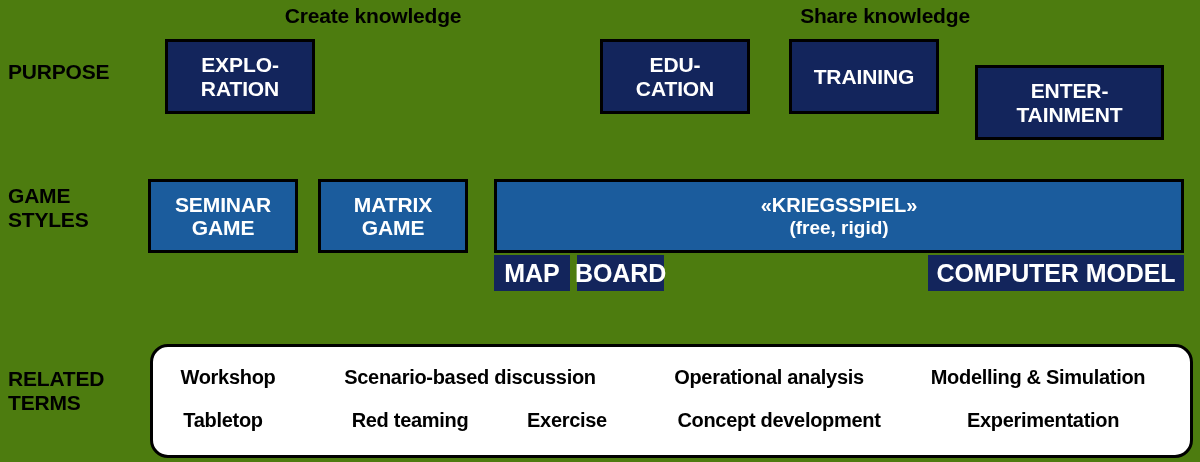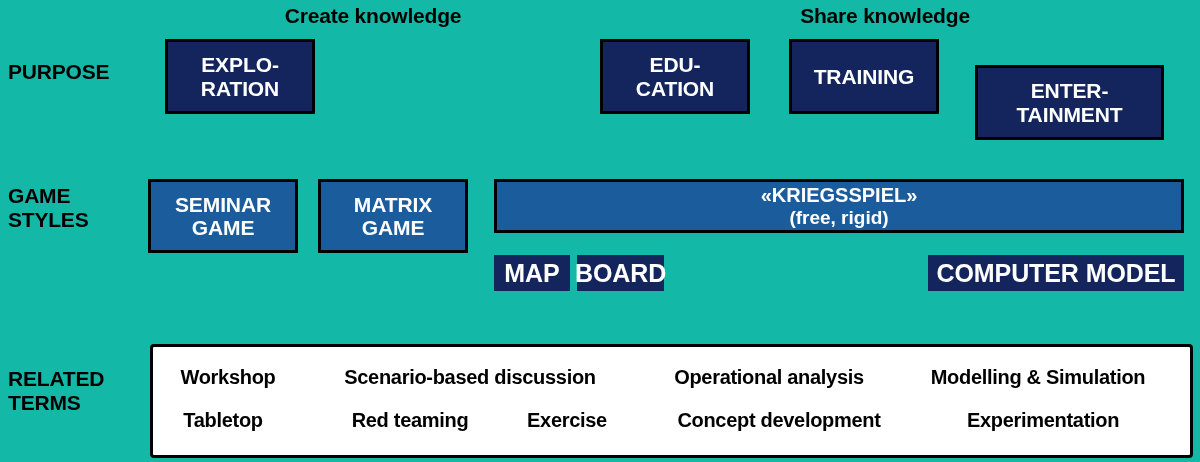--- a/index.html
+++ b/index.html
@@ -7,21 +7,21 @@
     padding: 0;
     background: #ffffff;
   }
   body {
     font-family: "Liberation Sans", sans-serif;
   }
   #canvas {
     position: relative;
     width: 1200px;
     height: 462px;
-    background: #14b8a6;
+    background: #4d7c0f;
     overflow: hidden;
   }
   .abs { position: absolute; }
 
   
   .group-header {
     font-size: 21px;
     font-weight: bold;
     color: #000000;
     text-align: center;
@@ -84,21 +84,21 @@
     text-align: center;
     border: none;
     letter-spacing: -0.1px;
     white-space: nowrap;
   }
 
   
   .terms-box {
     box-sizing: border-box;
     border: 3px solid #000000;
-    border-radius: 4px;
+    border-radius: 18px;
     background: #ffffff;
   }
   .term {
     position: absolute;
     font-size: 20px;
     font-weight: bold;
     color: #000000;
     white-space: nowrap;
     letter-spacing: -0.3px;
     transform: translateX(-50%);
@@ -128,21 +128,21 @@
 
   <div class="abs row-label" style="left:8px; top:184px;">GAME
 STYLES</div>
 
   <div class="abs box box-style" style="left:128px; top:179px; width:150px; height:74px;margin-left:20px;">SEMINAR
 GAME</div>
 
   <div class="abs box box-style" style="left:318px; top:179px; width:150px; height:74px;">MATRIX
 GAME</div>
 
-  <div class="abs box box-kriegsspiel" style="left:494px; top:179px; width:690px; height:54px;">
+  <div class="abs box box-kriegsspiel" style="left:494px; top:179px; width:690px; height:74px;">
     <span class="ks-title">«KRIEGSSPIEL»</span>
     <span class="ks-sub">(free, rigid)</span>
   </div>
 
   <div class="abs box-sub" style="left:494px; top:255px; width:76px; height:36px;">MAP</div>
 
   <div class="abs box-sub" style="left:577px; top:255px; width:87px; height:36px;">BOARD</div>
 
 
   <div class="abs box-sub" style="left:928px; top:255px; width:256px; height:36px;">COMPUTER MODEL</div>

